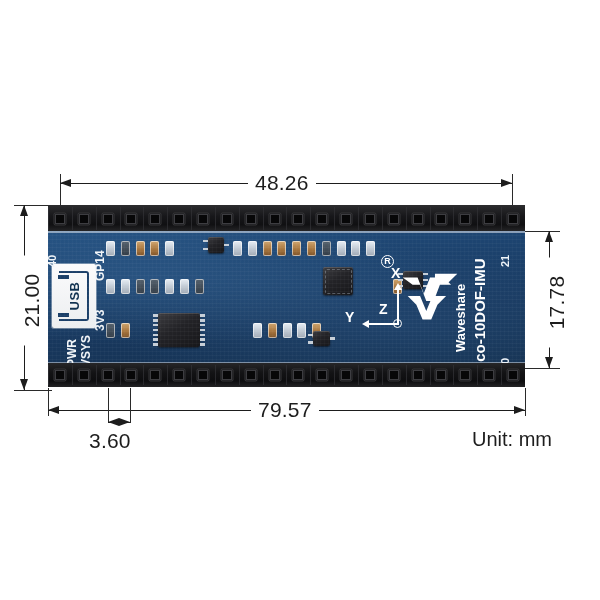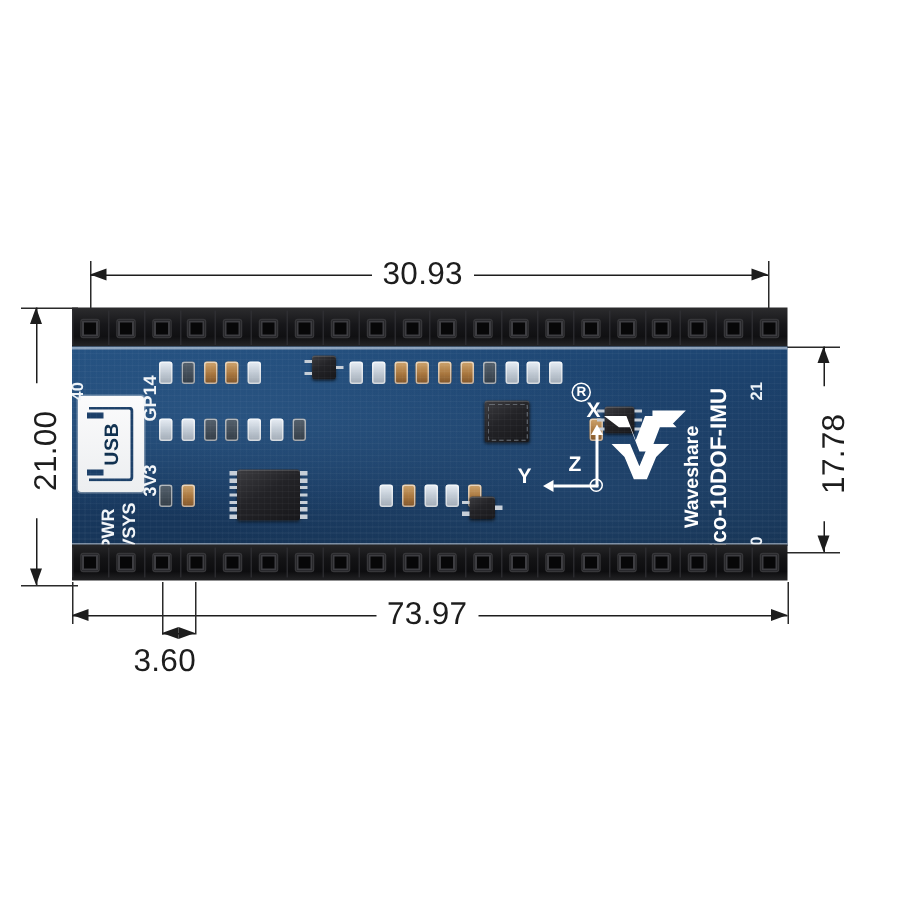--- a/index.html
+++ b/index.html
@@ -134,21 +134,21 @@
 <body>
 
 <div id="stage">
 
   <div>
     <div class="ext-line-v" style="left:60px;top:174px;height:34px;"></div>
     <div class="ext-line-v" style="left:512px;top:174px;height:34px;"></div>
     <div class="dim-line-h" style="left:60px;top:183px;width:452px;"></div>
     <div class="arrow left" style="left:60px;top:178.5px;"></div>
     <div class="arrow right" style="left:501px;top:178.5px;"></div>
-    <div class="dim-text" style="left:248px;top:172px;">30.93</div>
+    <div class="dim-text" style="left:248px;top:172px;">48.26</div>
   </div>
 
   <div>
     <div class="ext-line-h" style="left:14px;top:205px;width:38px;"></div>
     <div class="ext-line-h" style="left:14px;top:390px;width:38px;"></div>
     <div class="dim-line-v" style="left:24px;top:205px;height:185px;"></div>
     <div class="arrow up" style="left:19.5px;top:205px;"></div>
     <div class="arrow down" style="left:19.5px;top:379px;"></div>
     <div class="dim-text vert" style="left:-14px;top:290px;width:76px;text-align:center;transform:rotate(-90deg);">21.00</div>
   </div>
@@ -161,32 +161,33 @@
     <div class="arrow down" style="left:544.5px;top:357px;"></div>
     <div class="dim-text vert" style="left:511px;top:292px;width:76px;text-align:center;transform:rotate(-90deg);">17.78</div>
   </div>
 
   <div>
     <div class="ext-line-v" style="left:48px;top:388px;height:28px;"></div>
     <div class="ext-line-v" style="left:525px;top:388px;height:28px;"></div>
     <div class="dim-line-h" style="left:48px;top:410px;width:477px;"></div>
     <div class="arrow left" style="left:48px;top:405.5px;"></div>
     <div class="arrow right" style="left:514px;top:405.5px;"></div>
-    <div class="dim-text" style="left:251px;top:399px;">73.97</div>
+    <div class="dim-text" style="left:251px;top:399px;">79.57</div>
   </div>
 
   <div>
     <div class="ext-line-v" style="left:108px;top:388px;height:35px;"></div>
     <div class="ext-line-v" style="left:130px;top:388px;height:35px;"></div>
     <div class="dim-line-h" style="left:108px;top:422px;width:22px;"></div>
     <div class="arrow left" style="left:108px;top:417.5px;"></div>
     <div class="arrow right" style="left:119px;top:417.5px;"></div>
     <div class="dim-text" style="left:82px;top:430px;">3.60</div>
   </div>
 
+  <div id="unit-label" style="left:472px;top:428px;">Unit: mm</div>
 
   <div id="board-assembly">
 
     <div class="header-strip" id="header-top">
       <div class="pin-cell"></div>
         <div class="pin-cell"></div>
         <div class="pin-cell"></div>
         <div class="pin-cell"></div>
         <div class="pin-cell"></div>
         <div class="pin-cell"></div>

